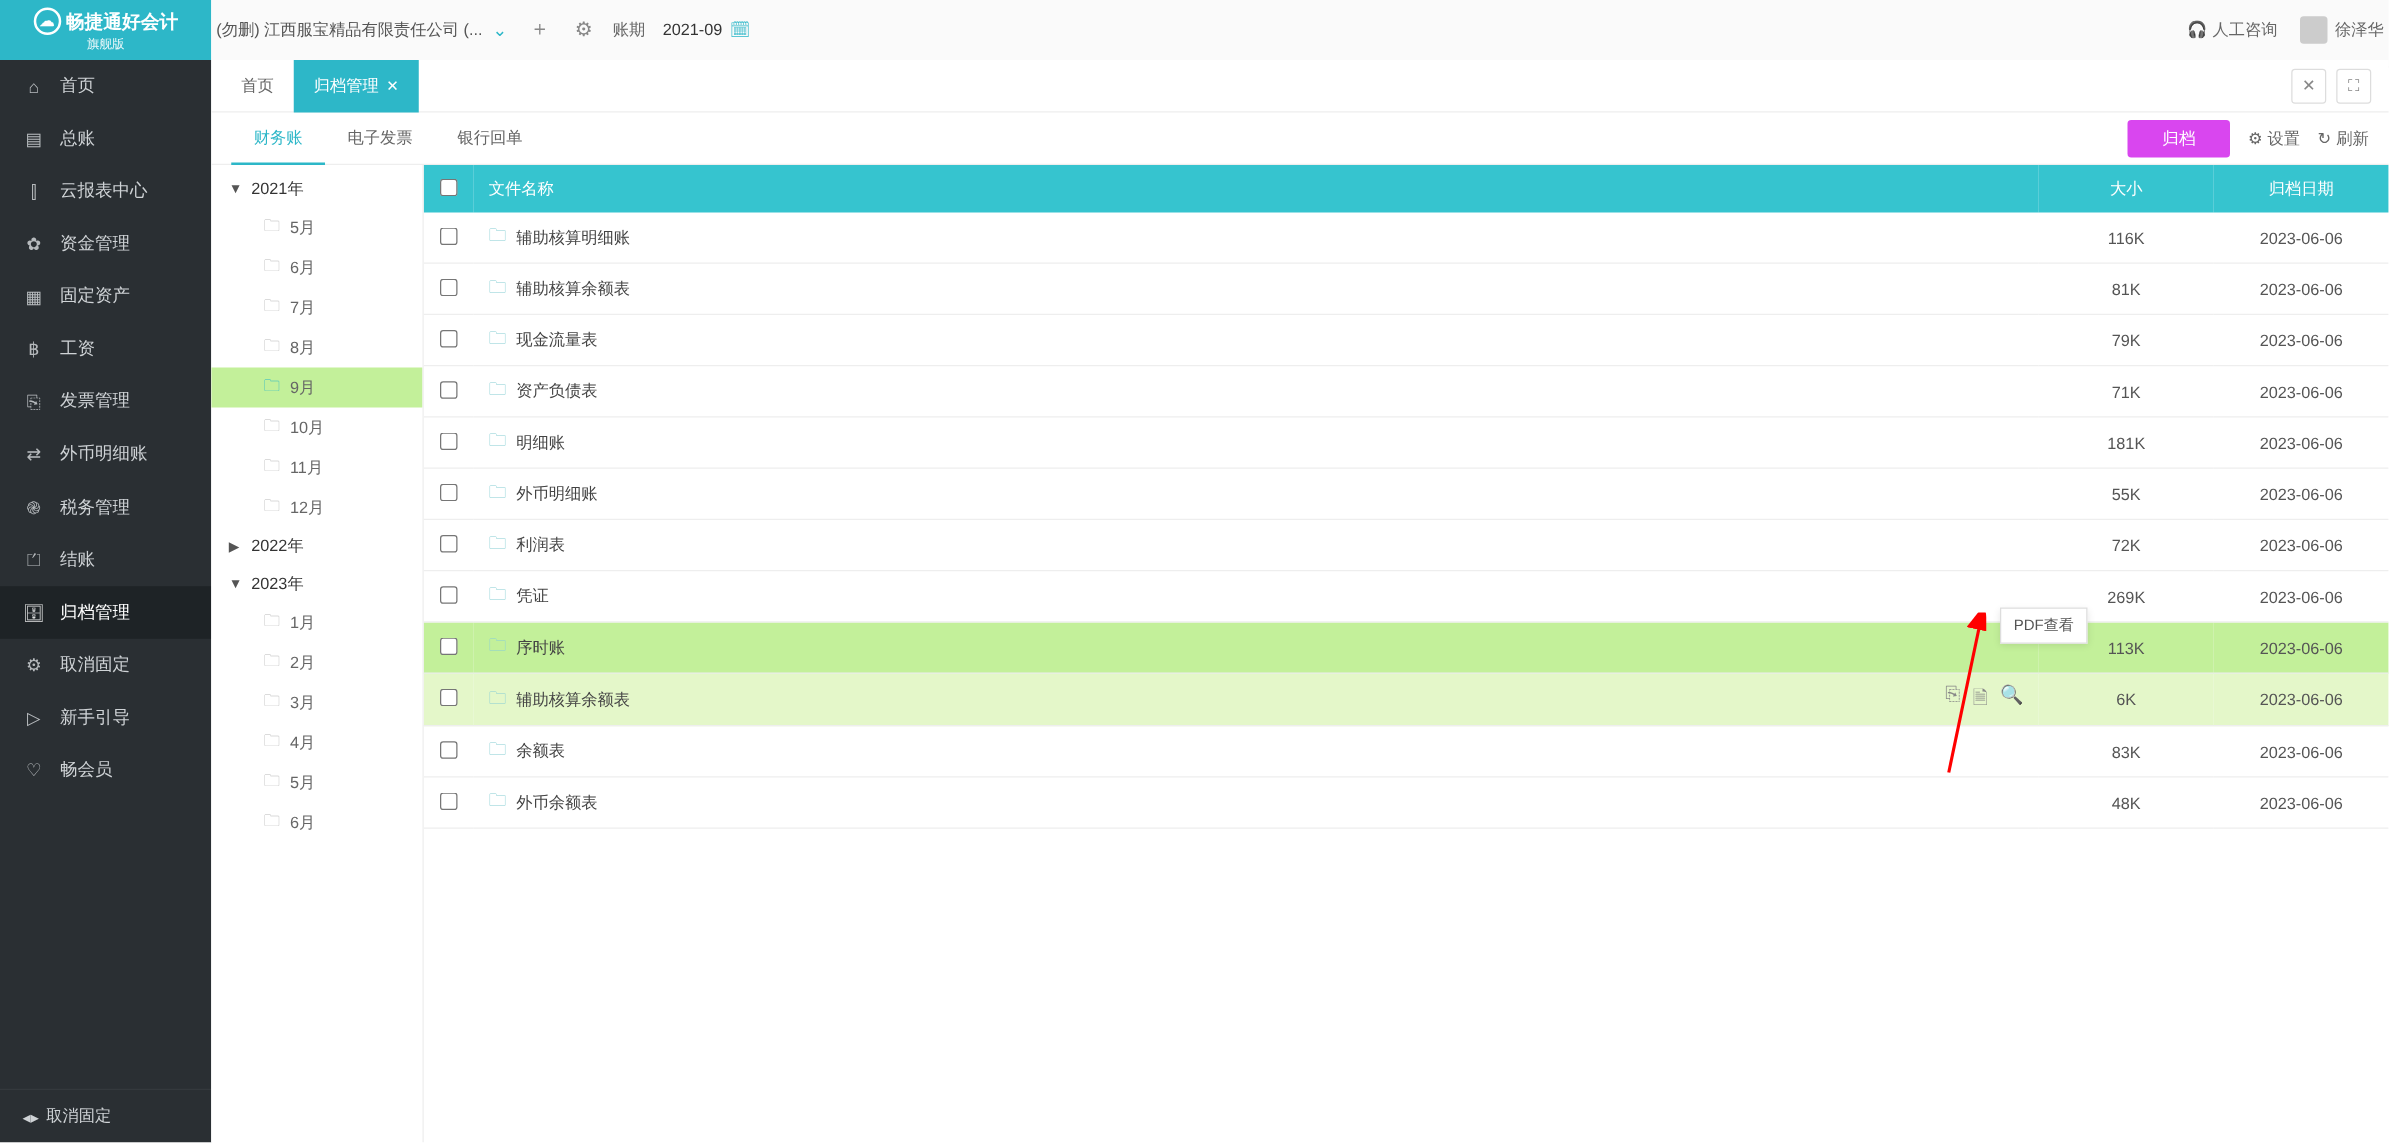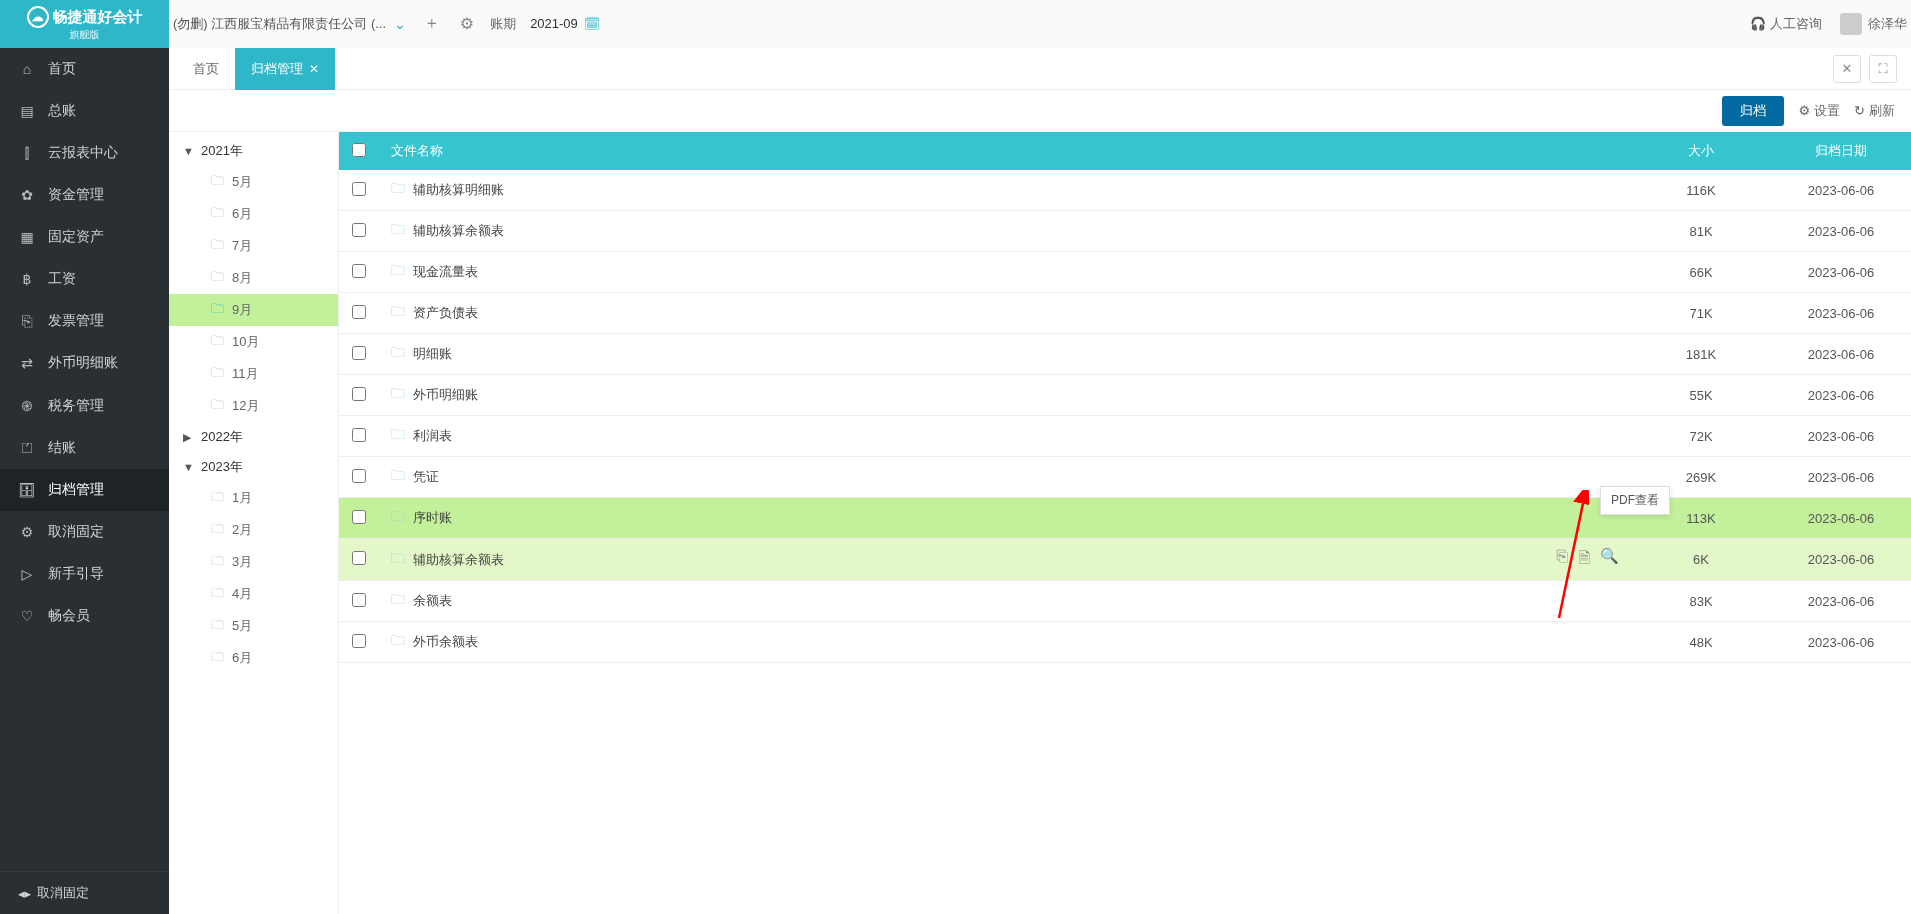--- a/index.html
+++ b/index.html
@@ -32,21 +32,21 @@
 .ptab { padding:0 16px; height:42px; display:flex; align-items:center; color:#666; cursor:pointer; gap:6px; }
 .ptab.active { background:#2db7c8; color:#fff; }
 .ptab .x { font-size:12px; }
 .tabs-right { margin-left:auto; display:flex; gap:8px; padding-right:6px; }
 .tbtn { width:28px; height:28px; border:1px solid #ddd; border-radius:3px; display:flex; align-items:center; justify-content:center; color:#888; cursor:pointer; }
 .subtabs-row { height:42px; display:flex; align-items:center; border-bottom:1px solid #eee; }
 .subtabs { display:flex; padding-left:16px; }
 .subtab { padding:0 18px; height:42px; display:flex; align-items:center; color:#666; cursor:pointer; border-bottom:2px solid transparent; }
 .subtab.active { color:#2db7c8; border-bottom-color:#2db7c8; }
 .subtabs-right { margin-left:auto; display:flex; align-items:center; gap:14px; padding-right:16px; }
-.btn-primary { background:#0369a1; color:#fff; padding:6px 18px; border-radius:3px; cursor:pointer; border:none; }
+.btn-primary { background:#d946ef; color:#fff; padding:6px 28px; border-radius:3px; cursor:pointer; border:none; }
 .link-btn { color:#666; display:flex; align-items:center; gap:4px; cursor:pointer; }
 .content { flex:1; display:flex; min-height:0; }
 .tree { width:170px; border-right:1px solid #eee; overflow:auto; padding-top:4px; }
 .tree-year { display:flex; align-items:center; gap:6px; padding:6px 14px; color:#333; cursor:pointer; }
 .tree-year .tog { width:12px; color:#555; font-size:11px; }
 .tree-month { display:flex; align-items:center; gap:8px; padding:5px 14px 5px 42px; color:#666; cursor:pointer; }
 .tree-month .fold { color:#bbb; font-size:13px; }
 .tree-month.selected { background:#c3f09a; }
 .tree-month.selected .fold { color:#2db7c8; }
 .table-wrap { flex:1; overflow:auto; }
@@ -174,20 +174,25 @@
               <span class="x">✕</span>
             </div>
           </div>
         <div class="tabs-right">
           <span class="tbtn">✕</span>
           <span class="tbtn">⛶</span>
         </div>
       </div>
 
       <div class="subtabs-row">
+        <div class="subtabs" id="subtabs">
+            <div class="subtab active">财务账</div>
+            <div class="subtab">电子发票</div>
+            <div class="subtab">银行回单</div>
+          </div>
         <div class="subtabs-right">
           <button class="btn-primary">归档</button>
           <span class="link-btn">⚙ <span>设置</span></span>
           <span class="link-btn">↻ <span>刷新</span></span>
         </div>
       </div>
 
       <div class="content">
         <div class="tree" id="tree">
             <div class="tree-year">
@@ -293,21 +298,21 @@
                   <td class="col-date">2023-06-06</td>
                 </tr>
                 <tr>
                   <td class="col-chk"><input type="checkbox" style=""></td>
                   <td>
                     <div class="fname">
                       <span class="file-folder">🗀</span>
                       <span>现金流量表</span>
                     </div>
                   </td>
-                  <td class="col-size">66K</td>
+                  <td class="col-size">79K</td>
                   <td class="col-date">2023-06-06</td>
                 </tr>
                 <tr>
                   <td class="col-chk"><input type="checkbox" style=""></td>
                   <td>
                     <div class="fname">
                       <span class="file-folder">🗀</span>
                       <span>资产负债表</span>
                     </div>
                   </td>

